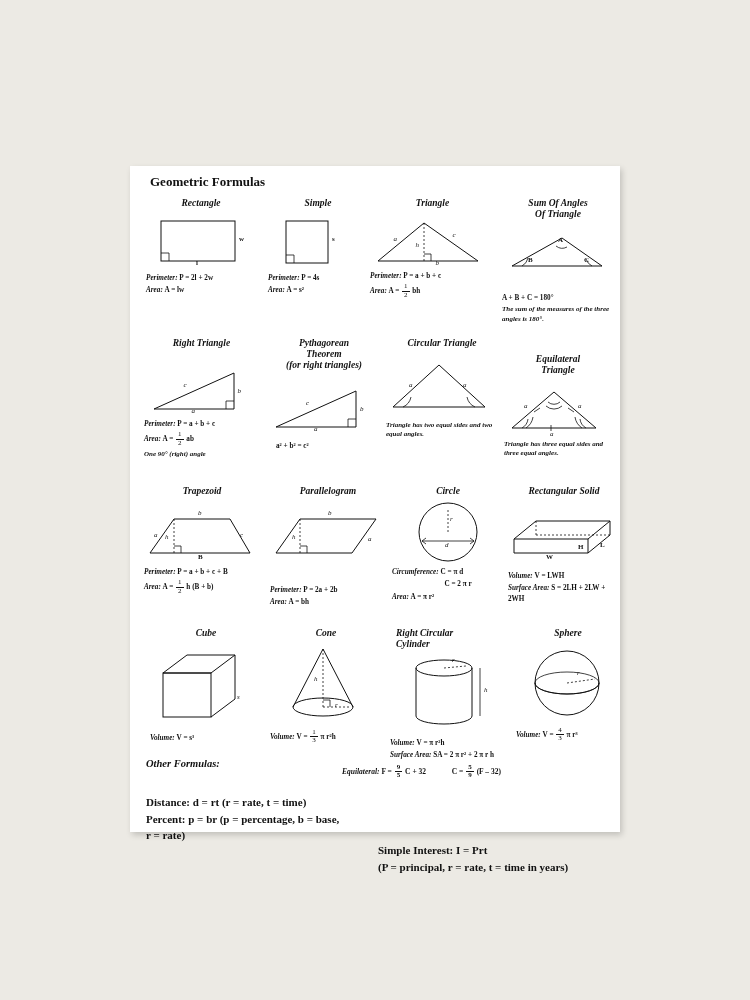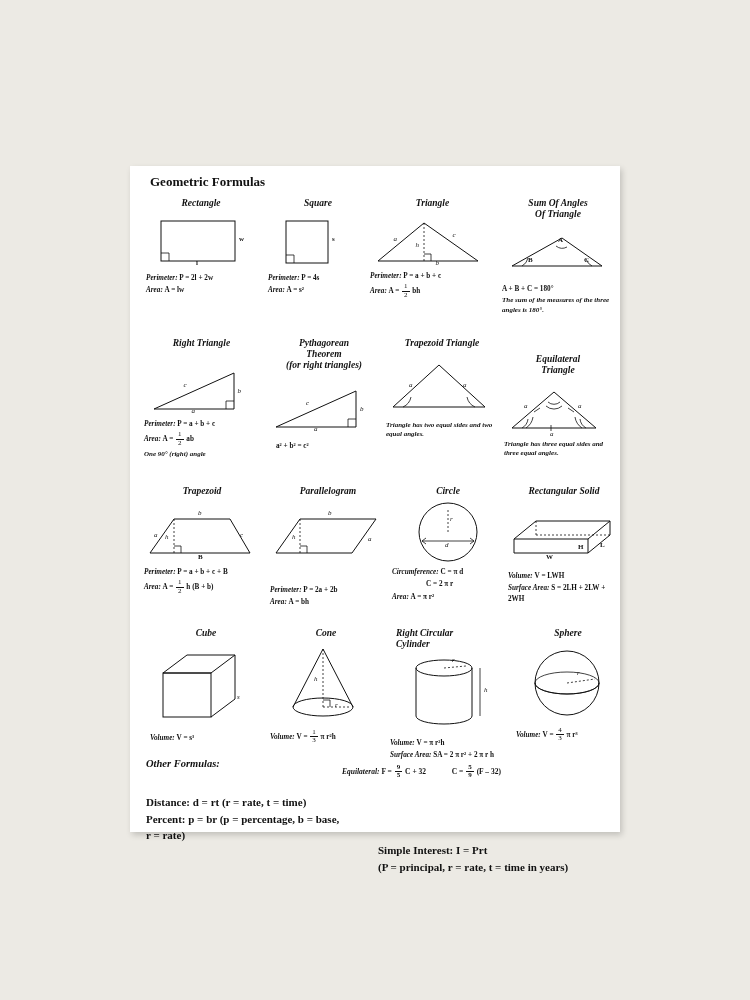--- a/index.html
+++ b/index.html
@@ -143,21 +143,21 @@
       <i>Perimeter:</i>
       <b>P = 2l + 2w</b>
     </div>
     <div class="formula">
       <i>Area:</i>
       <b>A = lw</b>
     </div>
   </div>
 
   <div class="cell" style="left:138px; top:32px; width:100px;">
-    <div class="cell-title">Square</div>
+    <div class="cell-title">Simple</div>
     <div class="fig" style="width:80px; height:52px; margin-top:6px;">
       <svg width="80" height="52">
         <rect x="8" y="6" width="42" height="42" class="stroke"></rect>
         <polyline points="8,40 16,40 16,48" class="stroke-thin"></polyline>
       </svg>
       <span class="lbl-b" style="left:54px; top:20px;">s</span>
     </div>
     <div class="formula" style="margin-top:6px;">
       <i>Perimeter:</i>
       <b>P = 4s</b>
@@ -203,21 +203,21 @@
       <svg width="104" height="44">
         <polygon points="6,38 56,10 96,38" class="stroke"></polygon>
         <path d="M 16 38 A 12 12 0 0 0 22 30" class="stroke-thin"></path>
         <path d="M 86 38 A 12 12 0 0 1 80 31" class="stroke-thin"></path>
         <path d="M 50 18 A 10 10 0 0 0 61 19" class="stroke-thin"></path>
       </svg>
       <span class="lbl-b" style="left:52px; top:8px;">A</span>
       <span class="lbl-b" style="left:22px; top:28px;">B</span>
       <span class="lbl-b" style="left:78px; top:28px;">C</span>
     </div>
-    <div class="formula" style="margin-top:12px;">
+    <div class="formula" style="margin-top:21px;">
       <b>A + B + C = 180°</b>
     </div>
     <div class="note" style="margin-top:2px;">The sum of the measures of the three angles is 180°.</div>
   </div>
 
   <div class="cell" style="left:14px; top:172px; width:115px;">
     <div class="cell-title">Right Triangle</div>
     <div class="fig" style="width:104px; height:56px; margin-top:10px;">
       <svg width="104" height="56">
         <polygon points="4,50 84,14 84,50" class="stroke"></polygon>
@@ -255,21 +255,21 @@
       <span class="lbl" style="left:34px; top:22px;">c</span>
       <span class="lbl" style="left:88px; top:28px;">b</span>
       <span class="lbl" style="left:42px; top:48px;">a</span>
     </div>
     <div class="formula" style="margin-top:8px; margin-left:8px;">
       <b>a² + b² = c²</b>
     </div>
   </div>
 
   <div class="cell" style="left:256px; top:172px; width:112px;">
-    <div class="cell-title">Trapezoid Triangle</div>
+    <div class="cell-title">Circular Triangle</div>
     <div class="fig" style="width:106px; height:58px; margin-top:8px;">
       <svg width="106" height="58">
         <polygon points="50,8 4,50 96,50" class="stroke"></polygon>
         <path d="M 14 50 A 14 14 0 0 0 22 40" class="stroke-thin"></path>
         <path d="M 86 50 A 14 14 0 0 1 78 40" class="stroke-thin"></path>
       </svg>
       <span class="lbl" style="left:20px; top:24px;">a</span>
       <span class="lbl" style="left:74px; top:24px;">a</span>
     </div>
     <div class="note" style="margin-top:6px;">Triangle has two equal sides and two equal angles.</div>
@@ -359,21 +359,21 @@
         <polyline points="28,37 24,40 28,43" class="stroke-thin"></polyline>
         <polyline points="72,37 76,40 72,43" class="stroke-thin"></polyline>
       </svg>
       <span class="lbl" style="left:52px; top:14px;">r</span>
       <span class="lbl" style="left:47px; top:40px;">d</span>
     </div>
     <div class="formula" style="margin-top:4px;">
       <i>Circumference:</i>
       <b>C = π d</b>
     </div>
-    <div class="formula" style="margin-left:34px;">
+    <div class="formula" style="margin-left:20px;text-align:center;">
       <b>C = 2 π r</b>
     </div>
     <div class="formula">
       <i>Area:</i>
       <b>A = π r²</b>
     </div>
   </div>
 
   <div class="cell" style="left:378px; top:320px; width:112px;">
     <div class="cell-title">Rectangular Solid</div>

